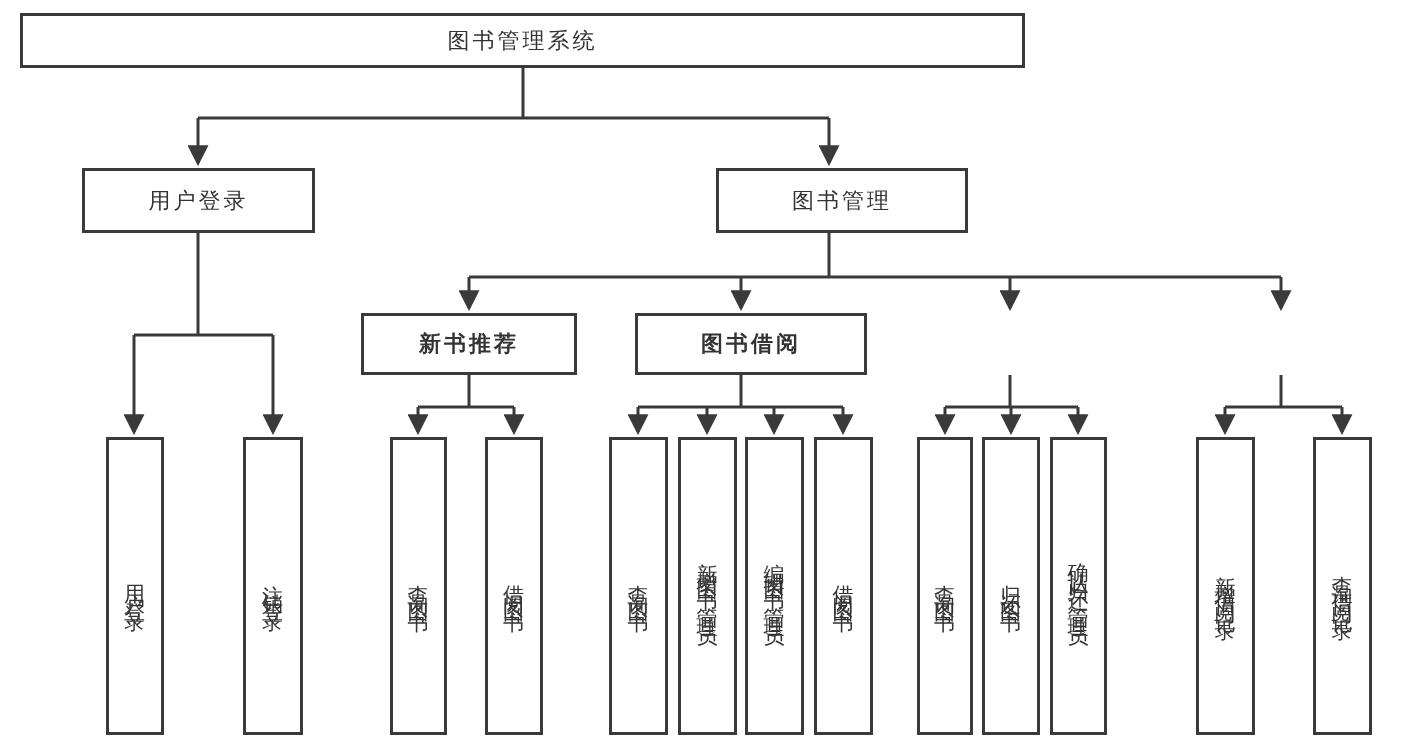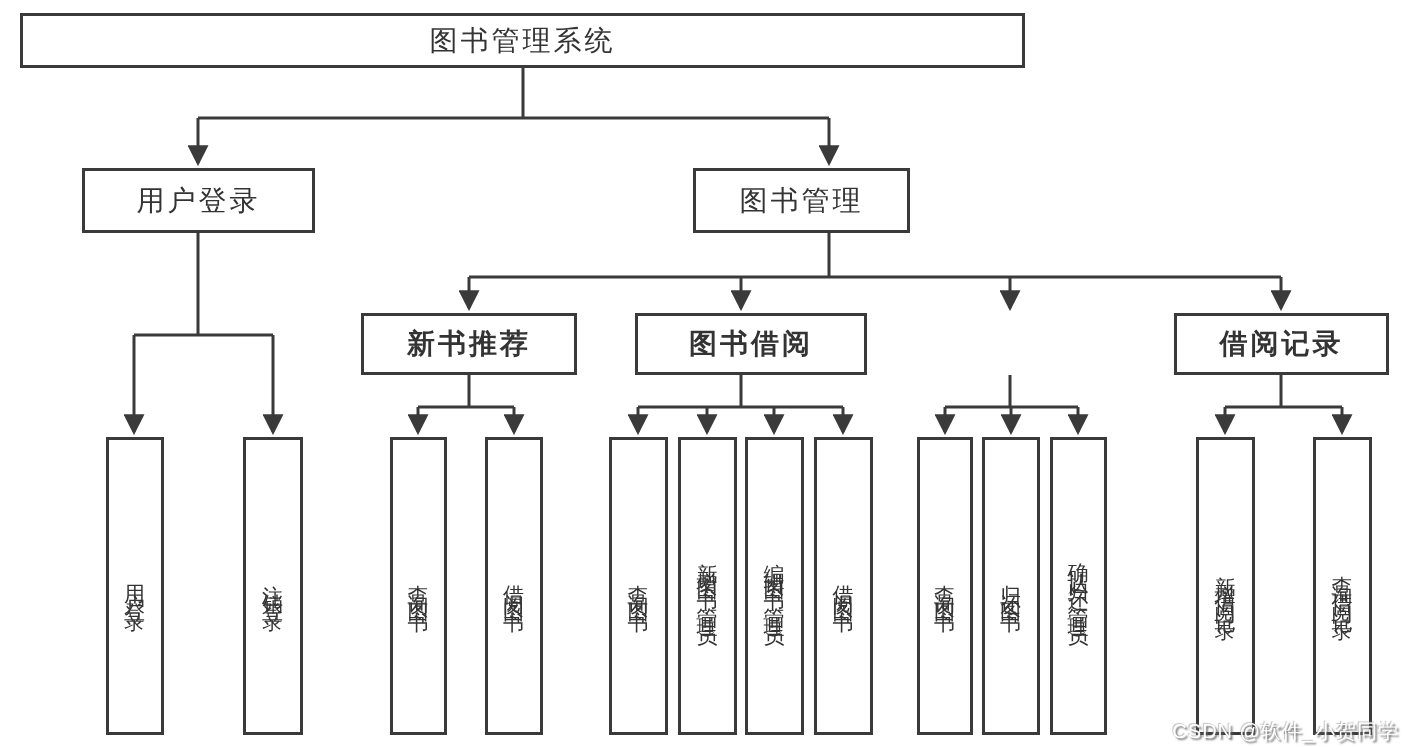--- a/index.html
+++ b/index.html
@@ -10,21 +10,21 @@
     overflow:hidden;
   }
   svg.connectors { position:absolute; left:0; top:0; width:1405px; height:747px; }
   .connectors path, .connectors line { stroke:var(--line); stroke-width:3; fill:none; }
   .connectors marker path { fill:var(--line); stroke:none; }
   .node {
     position:absolute; background:#fff; border:3px solid var(--line);
     box-sizing:border-box; display:flex; align-items:center; justify-content:center;
     color:var(--text);
   }
-  .node .lbl { font-size:28px; letter-spacing:3px; white-space:nowrap; }
+  .node .lbl { font-size:22px; letter-spacing:3px; white-space:nowrap; }
   .root { left:20px; top:13px; width:1005px; height:55px; }
   .l2 { top:168px; height:65px; }
   .l3 { top:313px; height:62px;font-weight:bold; }
   .v  { top:437px; height:298px; }
   .v .lbl {
     writing-mode:vertical-rl; text-orientation:mixed;
     font-size:21px; letter-spacing:9px; line-height:1;
   }
   .watermark {
     position:absolute; right:6px; bottom:2px; z-index:5;
@@ -75,32 +75,29 @@
     <line x1="1342" y1="407" x2="1342" y2="432" marker-end="url(#arrow)"></line>
   </svg>
 
   <div class="node root">
     <span class="lbl">图书管理系统</span>
   </div>
 
   <div class="node l2" style="left:82px;width:233px">
     <span class="lbl">用户登录</span>
   </div>
-  <div class="node l2" style="left:693px;width:217px">
+  <div class="node l2" style="left:716px;width:252px">
     <span class="lbl">图书管理</span>
   </div>
 
   <div class="node l3" style="left:361px;width:216px">
     <span class="lbl">新书推荐</span>
   </div>
   <div class="node l3" style="left:635px;width:232px">
     <span class="lbl">图书借阅</span>
-  </div>
-  <div class="node l3" style="left:1174px;width:215px">
-    <span class="lbl">借阅记录</span>
   </div>
 
   <div class="node v" style="left:106px;width:58px">
     <span class="lbl">用户登录</span>
   </div>
   <div class="node v" style="left:243px;width:60px">
     <span class="lbl">注销登录</span>
   </div>
 
   <div class="node v" style="left:390px;width:57px">
@@ -133,14 +130,13 @@
     <span class="lbl">确认归还（管理员）</span>
   </div>
 
   <div class="node v" style="left:1196px;width:59px">
     <span class="lbl">新增借阅记录</span>
   </div>
   <div class="node v" style="left:1313px;width:59px">
     <span class="lbl">查询借阅记录</span>
   </div>
 
-  <div class="watermark">CSDN @软件_小贺同学</div>
 </div>
 
 </body></html>

